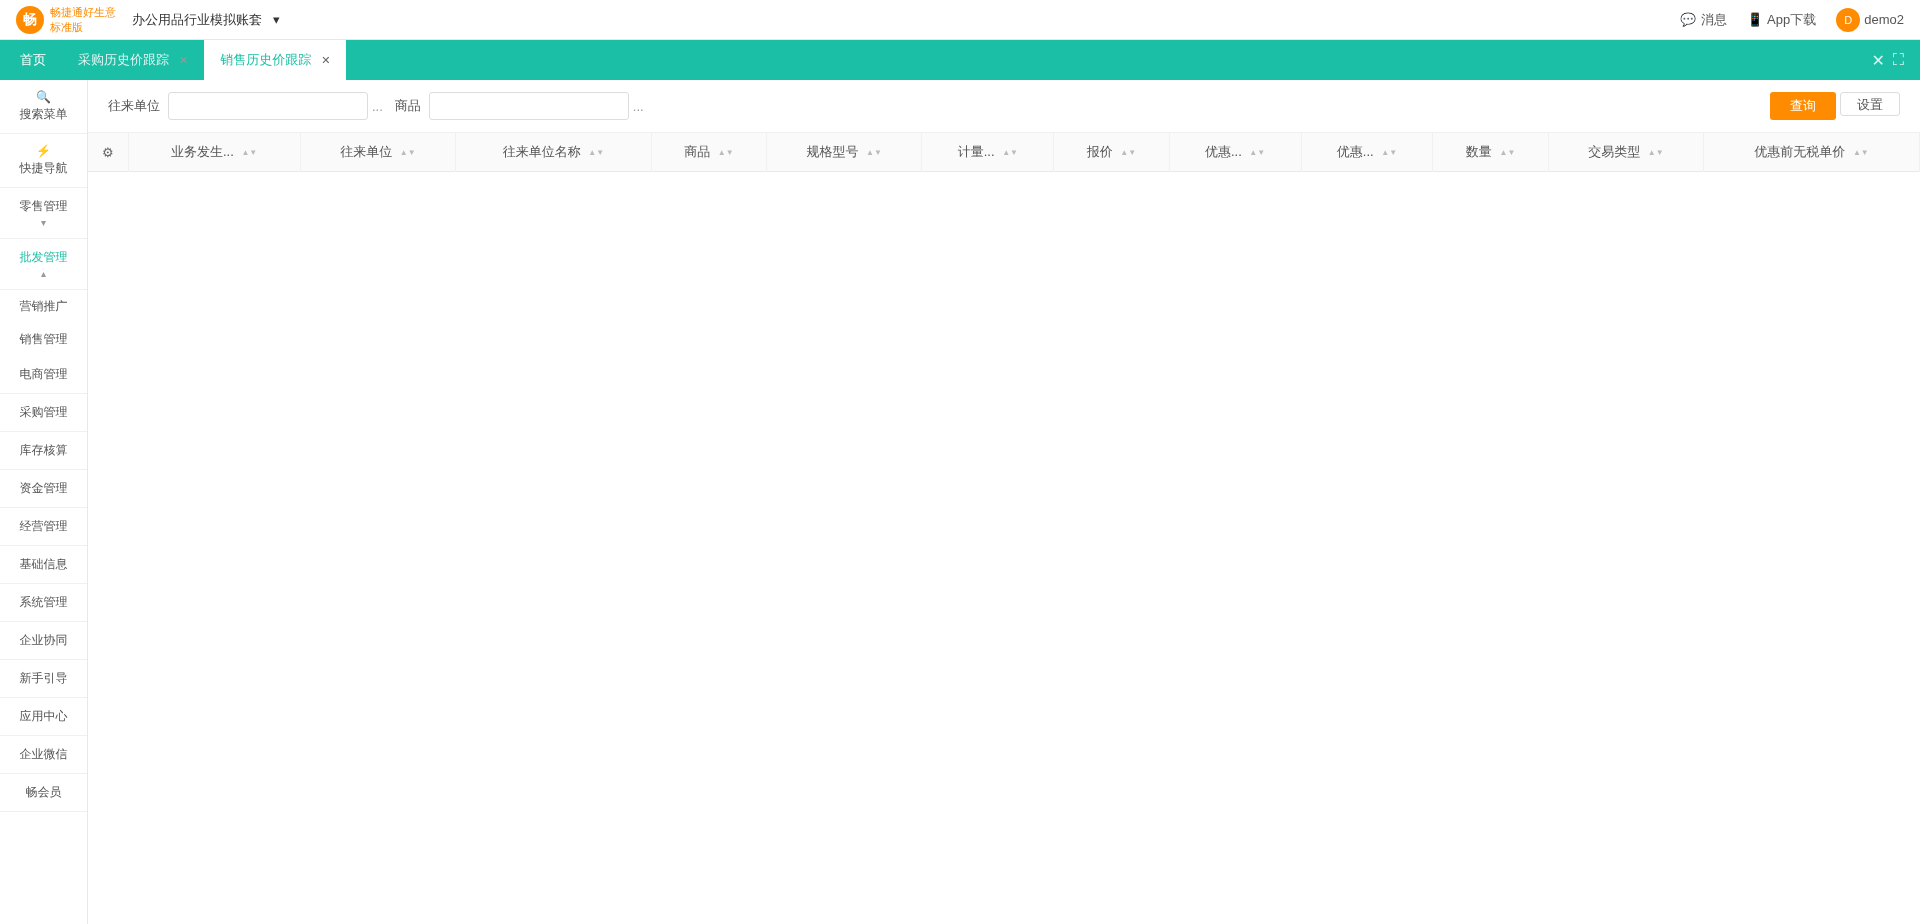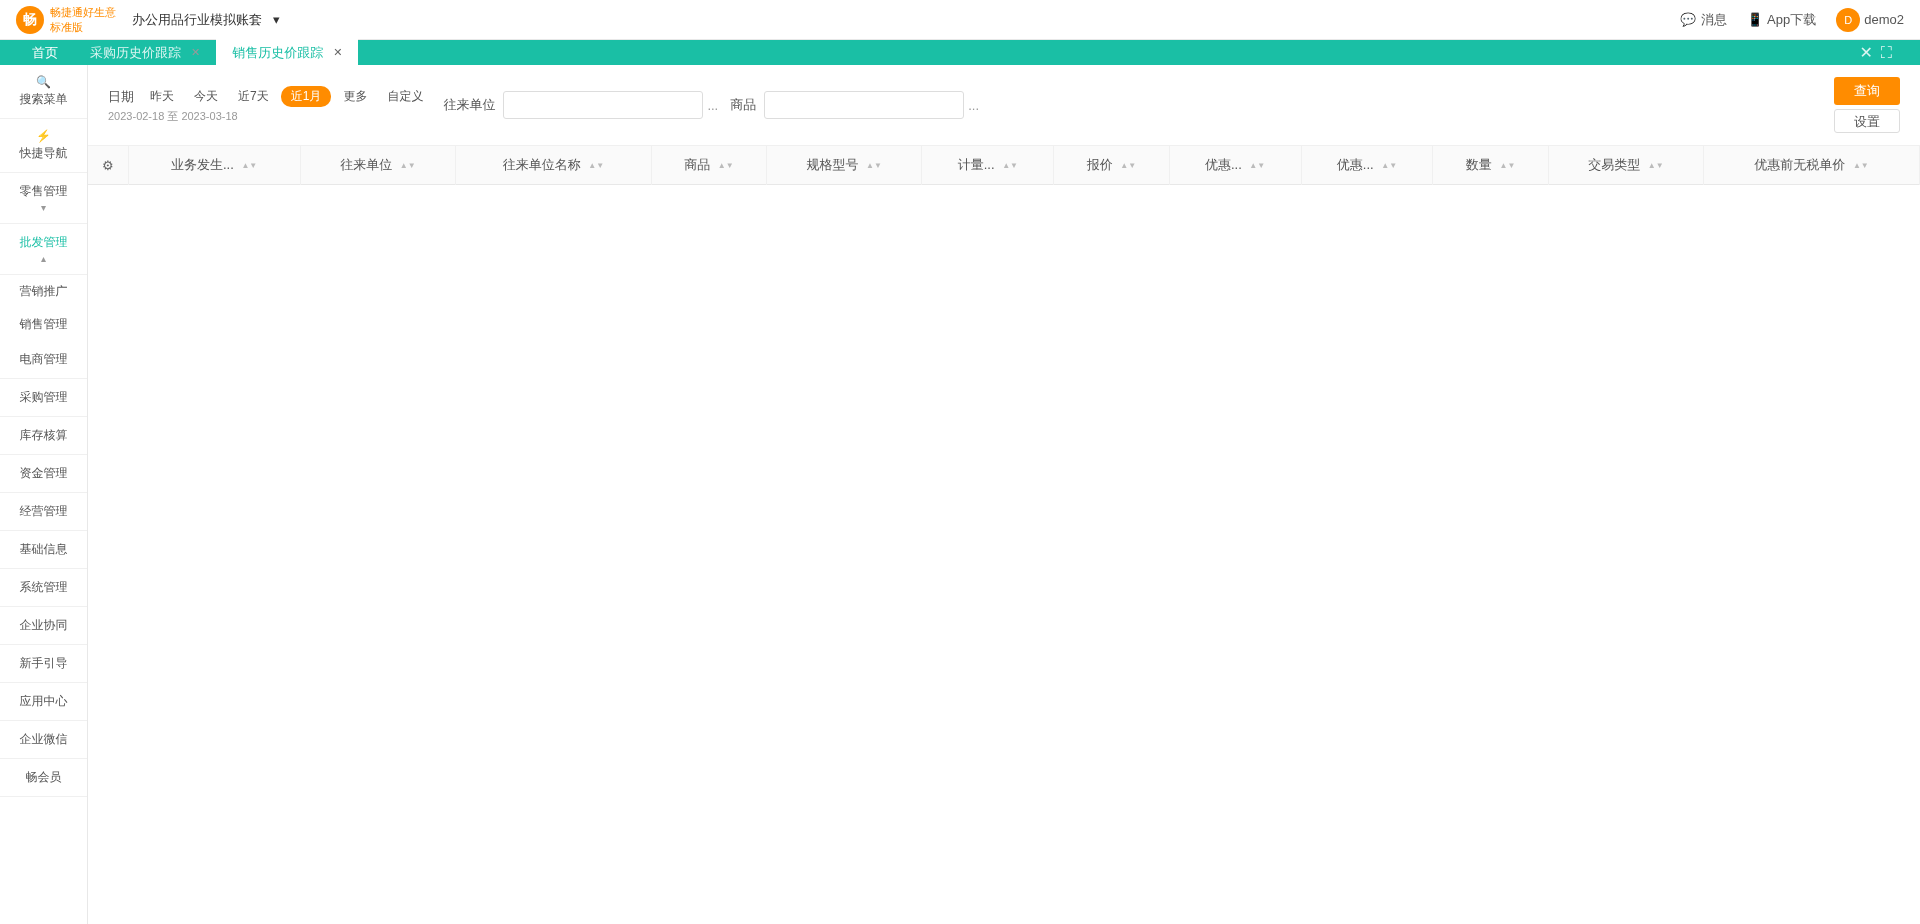--- a/index.html
+++ b/index.html
@@ -72,25 +72,25 @@
       background: #ff8c00;
       display: flex;
       align-items: center;
       justify-content: center;
       color: white;
       font-size: 11px;
     }
 
     
     .tab-bar {
-      height: 25px;
+      height: 40px;
       background: #1abfa5;
       display: flex;
       align-items: center;
-      padding: 0 16px;
+      padding: 0 4px;
       flex-shrink: 0;
     }
     .tab-item {
       height: 40px;
       display: flex;
       align-items: center;
       padding: 0 16px;
       cursor: pointer;
       font-size: 13px;
       color: rgba(255,255,255,0.85);
@@ -303,21 +303,21 @@
       font-size: 13px;
       outline: none;
     }
     .filter-dots {
       color: #999;
       cursor: pointer;
       font-size: 13px;
     }
     .filter-actions {
       display: flex;
-      flex-direction: column;
+      flex-direction: row;
       gap: 4px;
       margin-left: auto;
     }
     .btn-query {
       background: #ff8c00;
       color: white;
       border: none;
       padding: 5px 20px;
       border-radius: 3px;
       cursor: pointer;
@@ -506,34 +506,20 @@
     <div class="sidebar-item">
       <span>畅会员</span>
     </div>
   </div>
 
   <div class="content-area">
     <div class="page-content">
 
 
       <div class="filter-area">
-        <div class="filter-date-group">
-          <div class="filter-group">
-            <span class="filter-label">日期</span>
-            <div class="date-tabs">
-              <span class="date-tab">昨天</span>
-              <span class="date-tab">今天</span>
-              <span class="date-tab">近7天</span>
-              <span class="date-tab active">近1月</span>
-              <span class="date-tab">更多</span>
-              <span class="date-tab">自定义</span>
-            </div>
-          </div>
-          <div class="date-range-text">2023-02-18 至 2023-03-18</div>
-        </div>
 
         <div class="filter-group">
           <span class="filter-label">往来单位</span>
           <div class="filter-input-group">
             <input class="filter-input" type="text" style="">
             <span class="filter-dots">...</span>
           </div>
         </div>
 
         <div class="filter-group">

